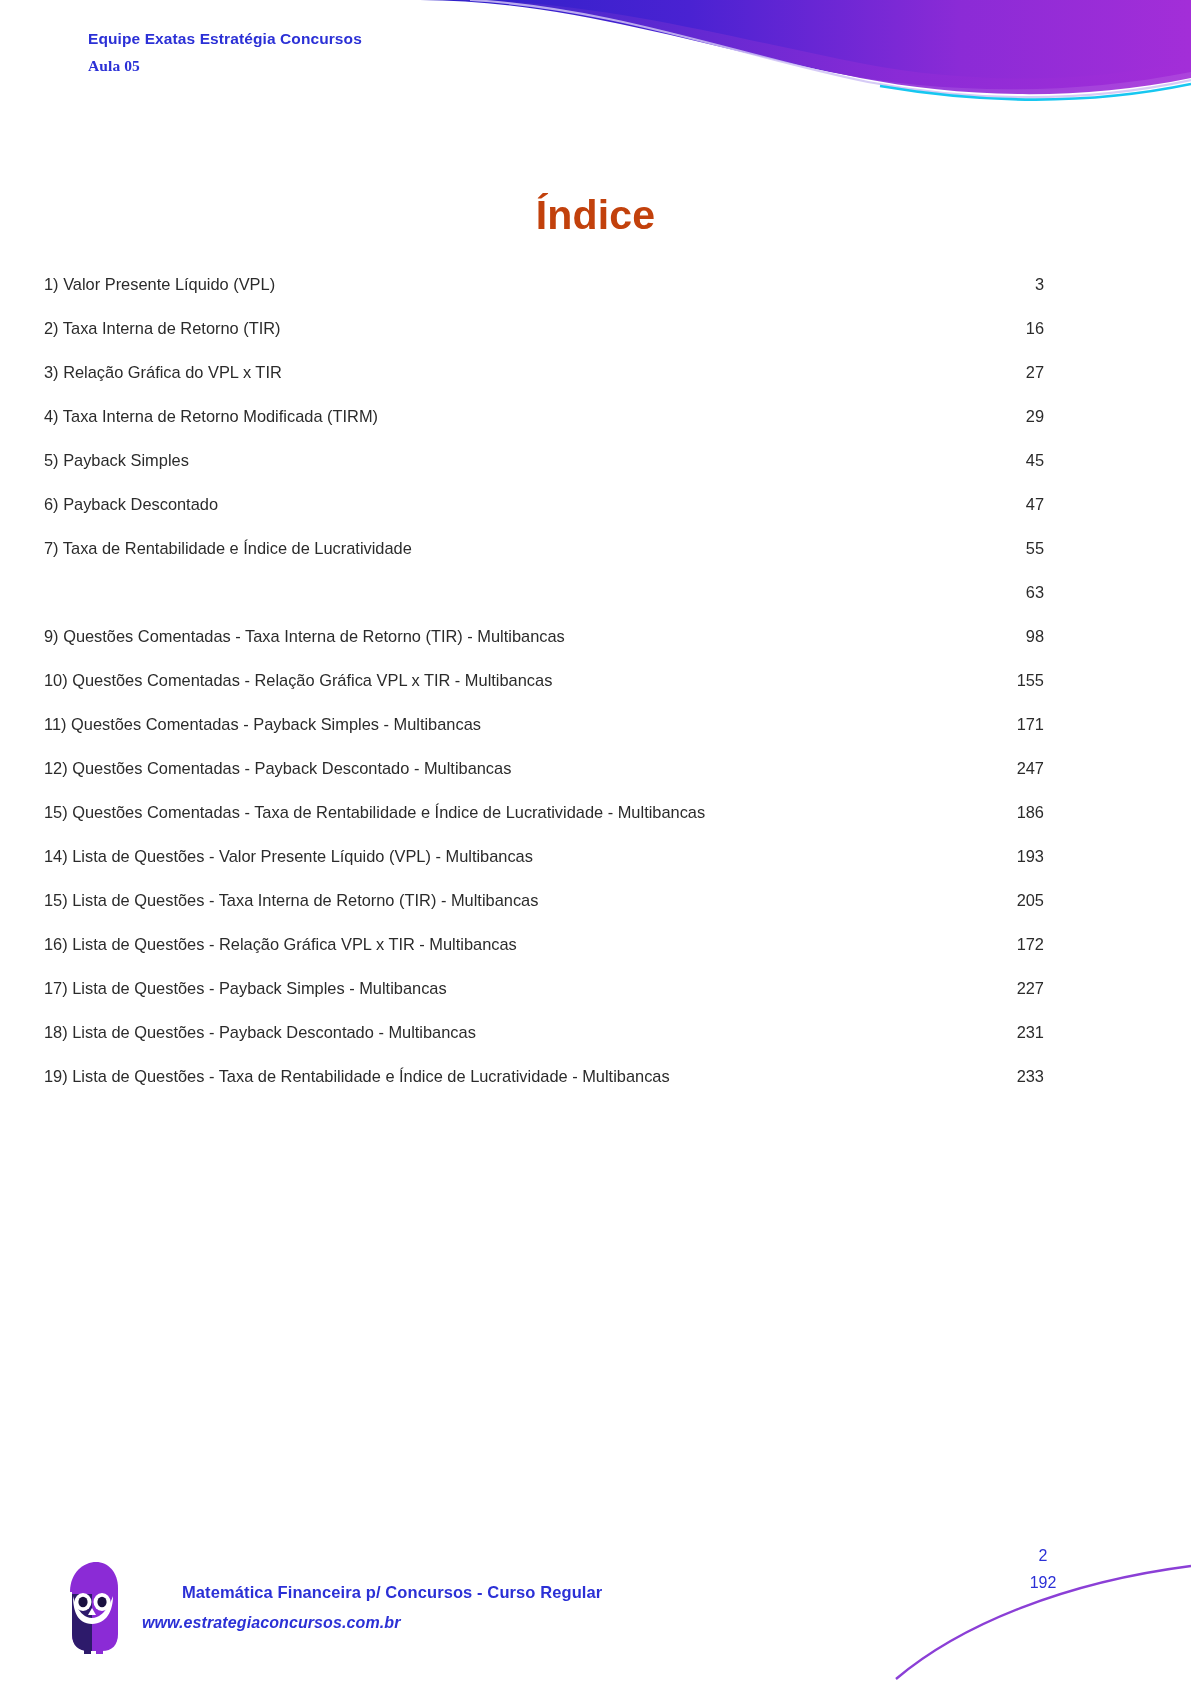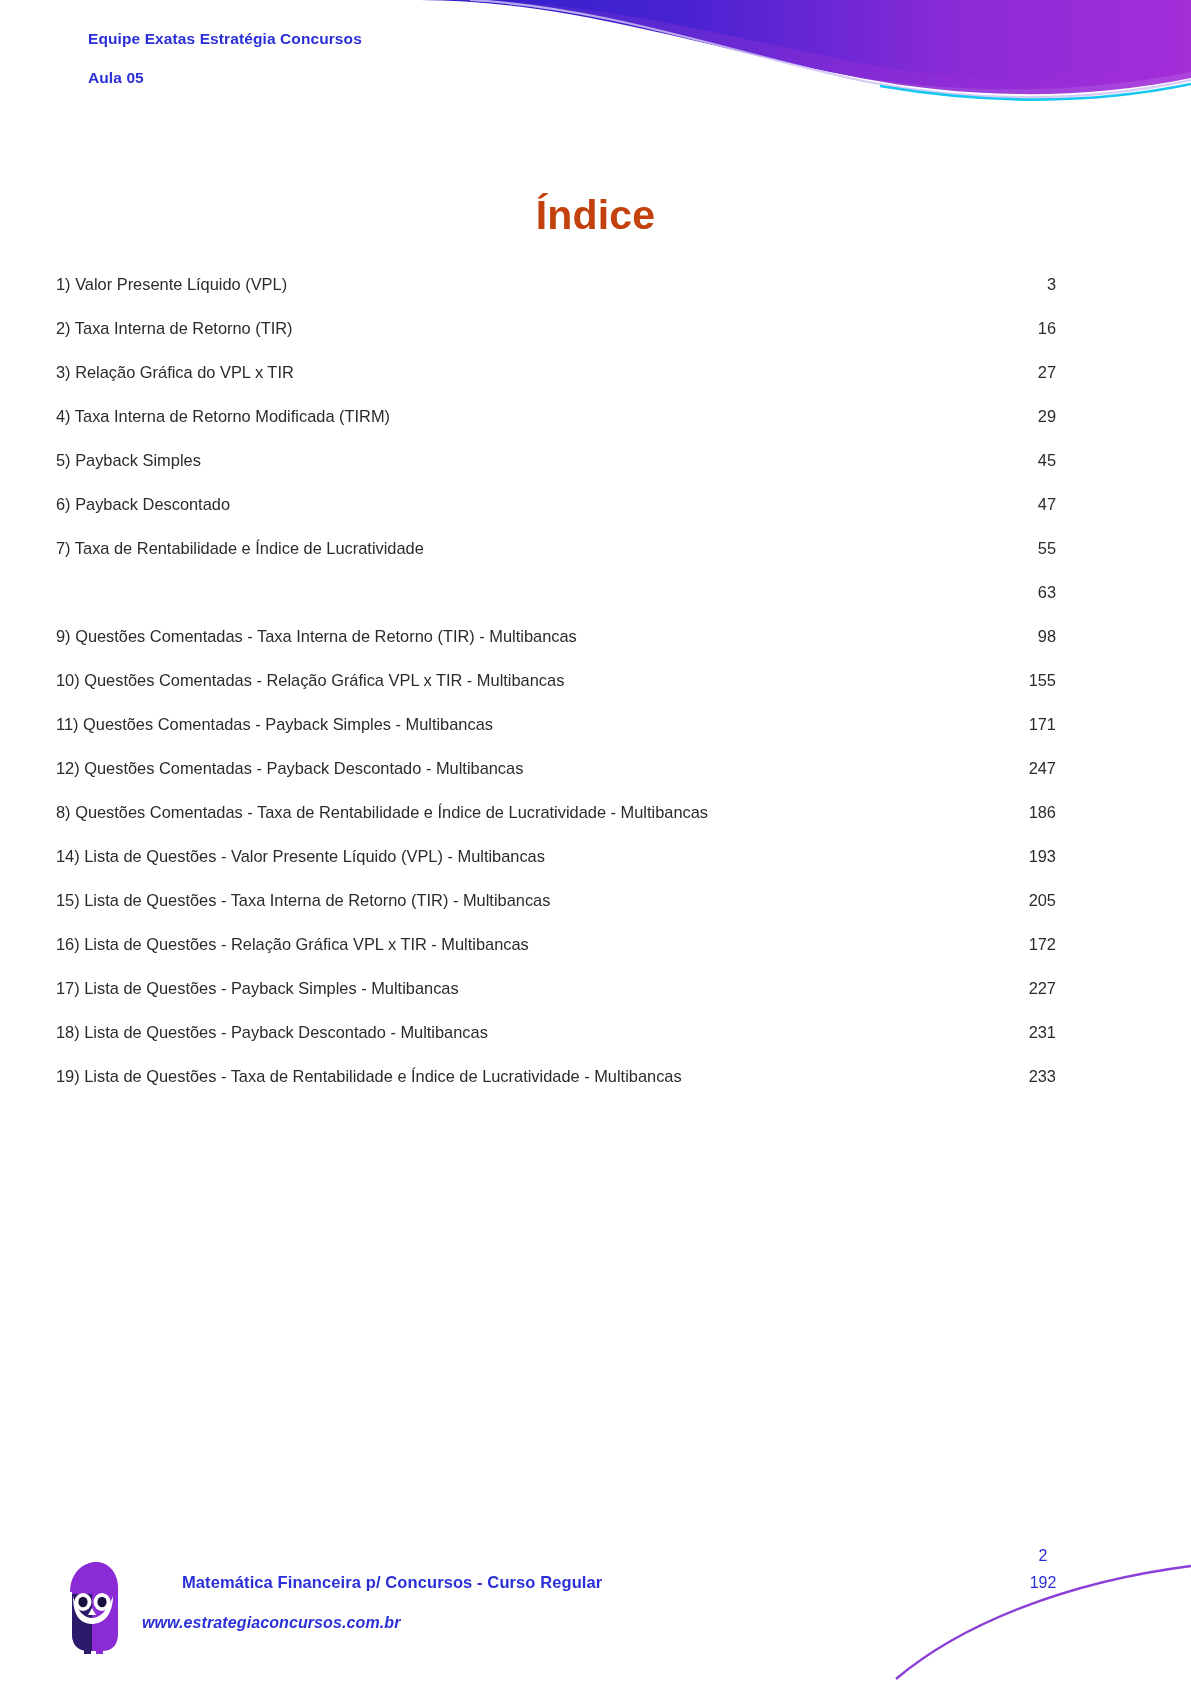--- a/index.html
+++ b/index.html
@@ -34,41 +34,42 @@
     position: absolute;
     top: 28px;
     left: 88px;
     color: #2b30d6;
     font-weight: bold;
     font-size: 15.5px;
     line-height: 21px;
     letter-spacing: 0.1px;
   }
   .header-line2 {
-    margin-top: 18px;
+    margin-top: 6px;
+    font-family: Liberation Serif, serif;
   }
 
   
   .doc-title {
     position: absolute;
     top: 192px;
     left: 0;
     width: 1191px;
     text-align: center;
     font-size: 41px;
     font-weight: bold;
     color: #c2410c;
     letter-spacing: 0.2px;
   }
 
   
   .toc {
     position: absolute;
     top: 262px;
-    left: 56px;
+    left: 44px;
     width: 1000px;
   }
   .toc-entry {
     display: flex;
     align-items: baseline;
     font-size: 16.4px;
     color: #2b2b2b;
     height: 44px;
     line-height: 44px;
     white-space: nowrap;
@@ -134,21 +135,21 @@
     font-size: 16.5px;
     line-height: 26px;
     letter-spacing: 0.1px;
     margin-left: 40px;
   }
   .footer-site {
     font-weight: bold;
     font-style: italic;
     font-size: 16px;
     line-height: 26px;
-    margin-top: 15px;
+    margin-top: 5px;
     letter-spacing: 0.1px;
   }
   .footer-pagenum {
     position: absolute;
     right: 118px;
     bottom: 88px;
     width: 60px;
     text-align: center;
     color: #2b30d6;
     font-size: 16px;
@@ -240,21 +241,21 @@
       <span class="toc-label">11) Questões Comentadas - Payback Simples - Multibancas</span>
       <span class="toc-dots"></span>
       <span class="toc-page">171</span>
     </div>
     <div class="toc-entry">
       <span class="toc-label">12) Questões Comentadas - Payback Descontado - Multibancas</span>
       <span class="toc-dots"></span>
       <span class="toc-page">247</span>
     </div>
     <div class="toc-entry">
-      <span class="toc-label">8) Questões Comentadas - Taxa de Rentabilidade e Índice de Lucratividade - Multibancas</span>
+      <span class="toc-label">15) Questões Comentadas - Taxa de Rentabilidade e Índice de Lucratividade - Multibancas</span>
       <span class="toc-dots"></span>
       <span class="toc-page">186</span>
     </div>
     <div class="toc-entry">
       <span class="toc-label">14) Lista de Questões - Valor Presente Líquido (VPL) - Multibancas</span>
       <span class="toc-dots"></span>
       <span class="toc-page">193</span>
     </div>
     <div class="toc-entry">
       <span class="toc-label">15) Lista de Questões - Taxa Interna de Retorno (TIR) - Multibancas</span>

